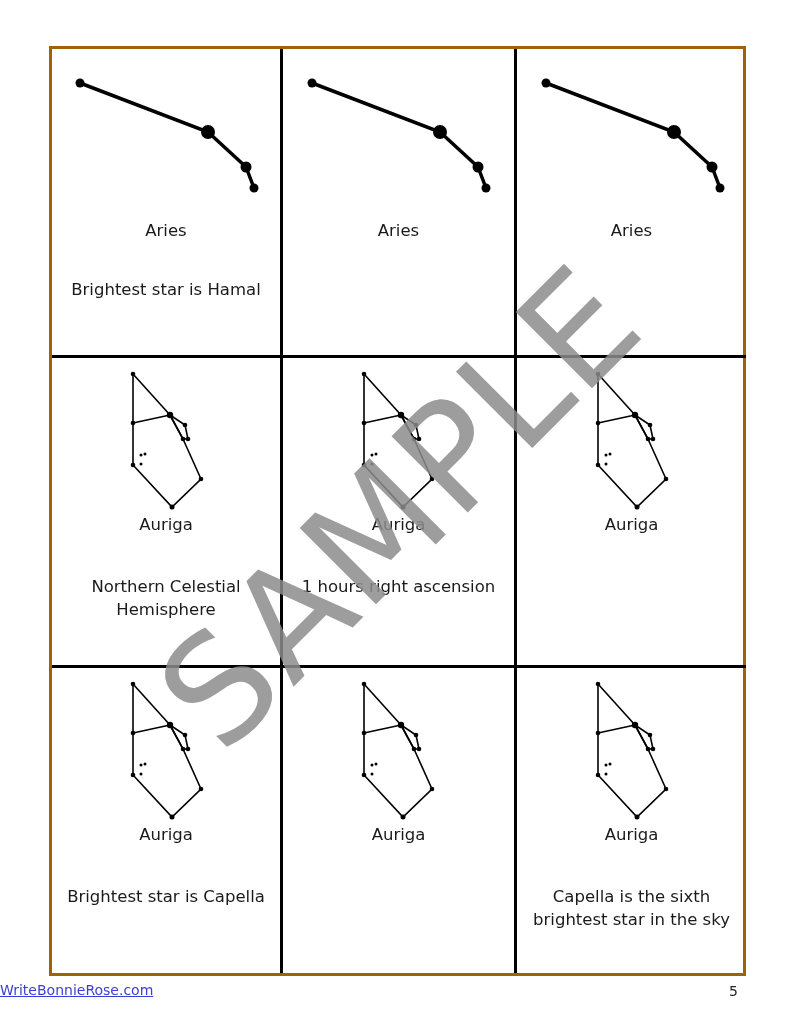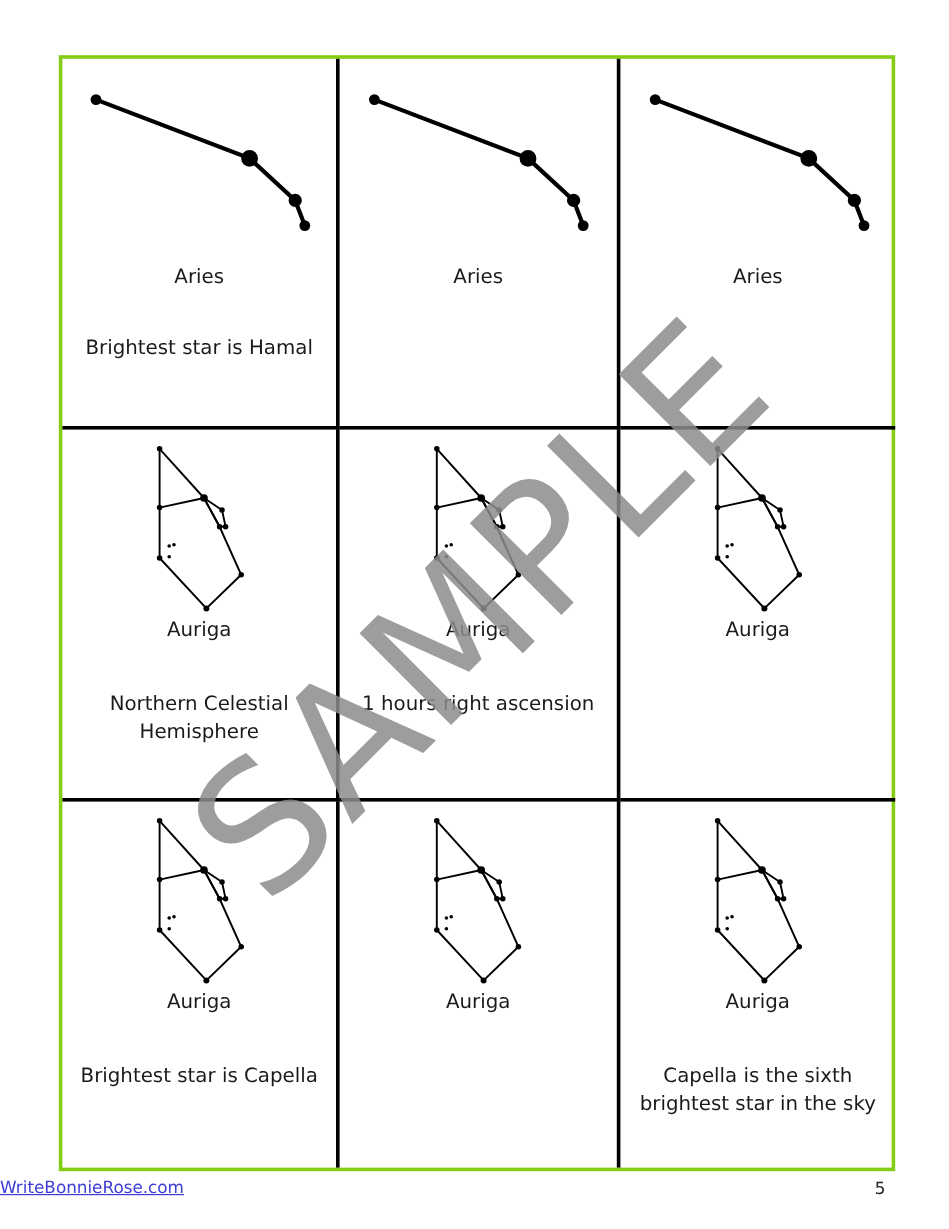--- a/index.html
+++ b/index.html
@@ -1,19 +1,19 @@
 <!DOCTYPE html>
 <html><head>
 <meta charset="utf-8">
 <style>
   html, body { margin: 0; padding: 0; background: #ffffff; }
   body { width: 791px; height: 1024px; position: relative; overflow: hidden;
          font-family: "DejaVu Sans", sans-serif; color: #1a1a1a; }
   .grid { position: absolute; left: 49px; top: 46px; width: 697px; height: 930px;
-          box-sizing: border-box; border: 3px solid #84cc16;
+          box-sizing: border-box; border: 3px solid #a16207;
           display: grid; grid-template-columns: 231px 234px 229px;
           grid-template-rows: 309px 310px 305px; }
   .cell { position: relative; box-sizing: border-box; }
   .cell.c0, .cell.c1 { border-right: 3px solid #000; }
   .cell.r0, .cell.r1 { border-bottom: 3px solid #000; }
   .cell svg { position: absolute; left: 0; top: 0; }
   .name { position: absolute; left: 0; right: 0; text-align: center; font-size: 16.5px; }
   .fact { position: absolute; left: 8px; right: 8px; text-align: center; font-size: 16.5px; line-height: 23px; }
   .r0 .name { top: 172px; }
   .r0 .fact { top: 217px; margin-top: 12px; }

